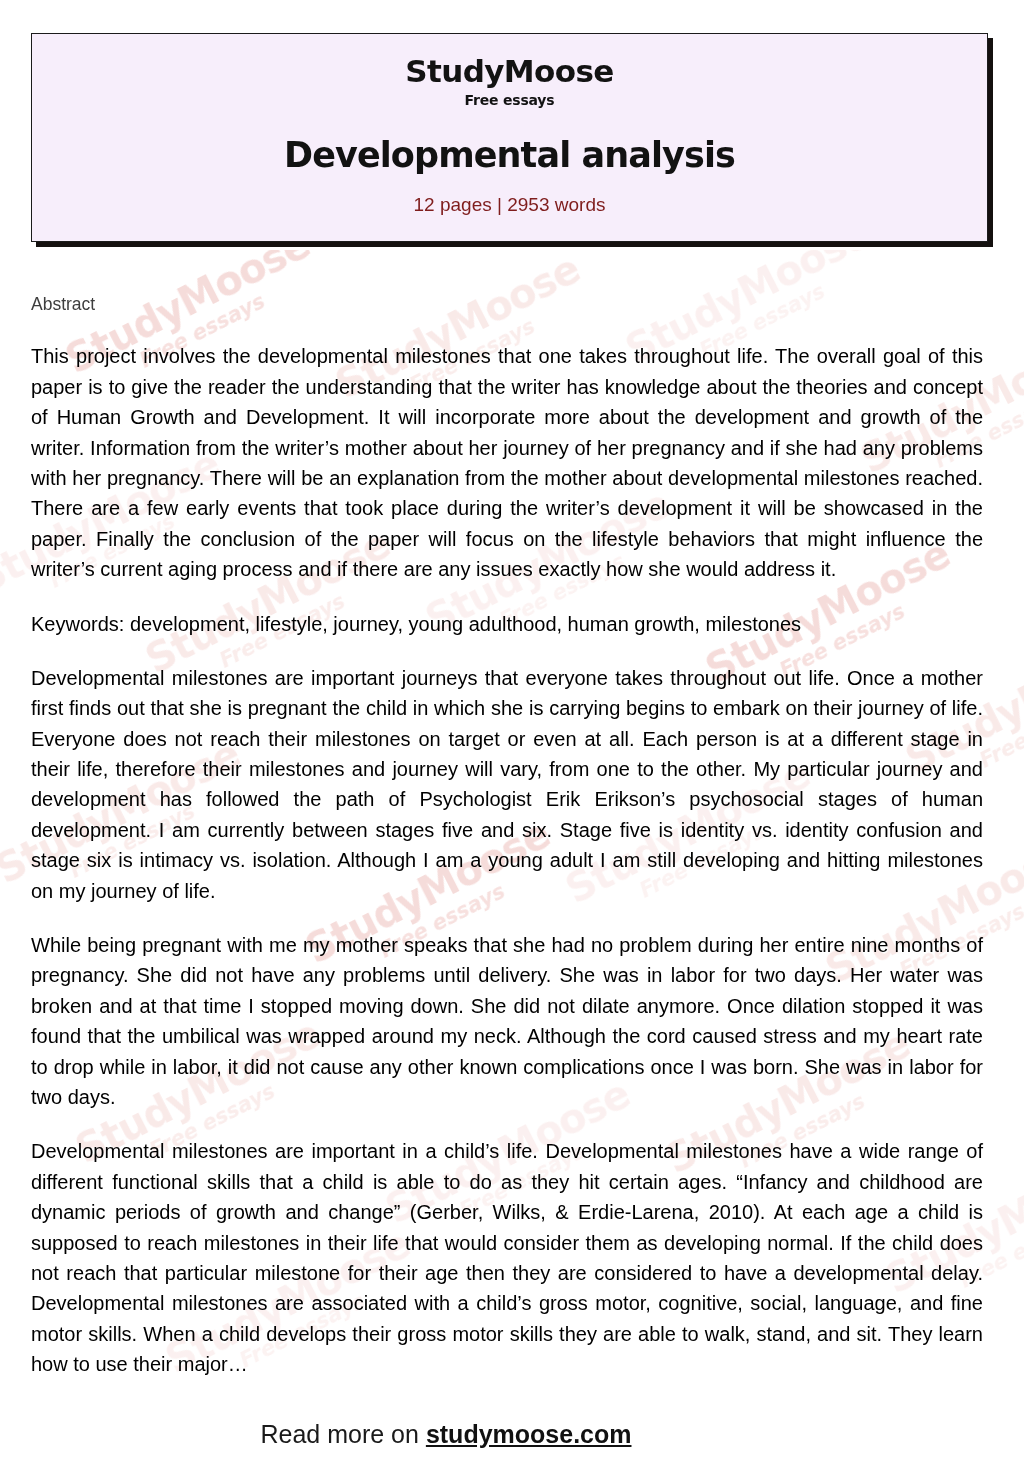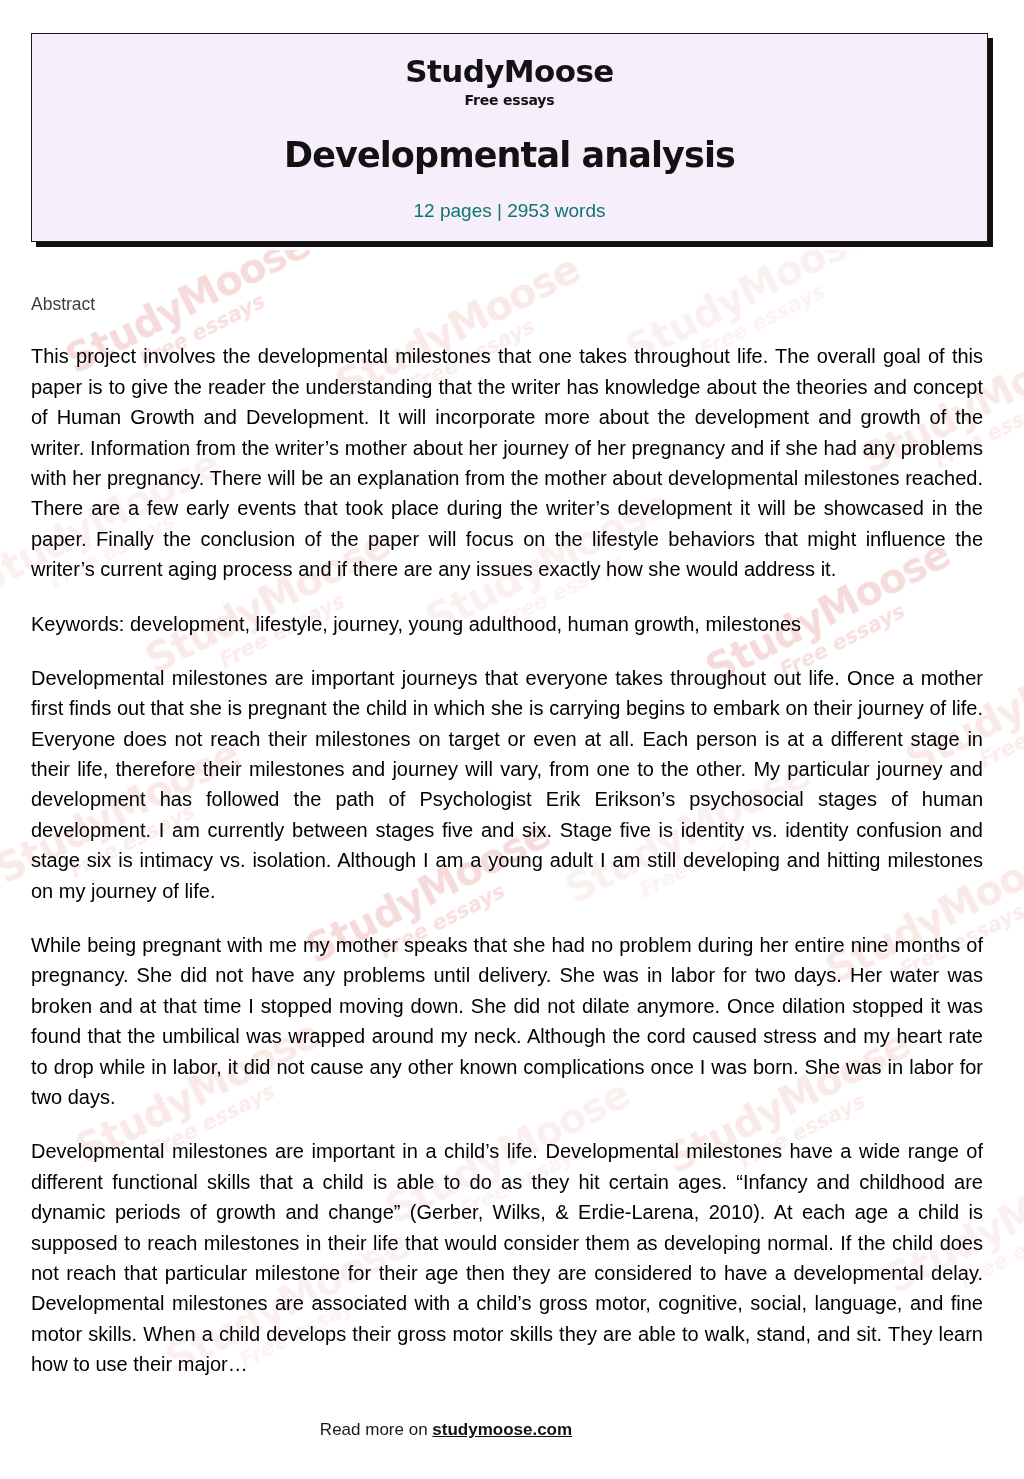--- a/index.html
+++ b/index.html
@@ -94,22 +94,22 @@
     font-size: 35px;
     color: #121212;
     letter-spacing: -0.9px;
     margin-top: 27px;
     text-align: right;
   }
   #doc-meta {
     font-family: "Liberation Sans", sans-serif;
     font-weight: 400;
     font-size: 19px;
-    color: #0f766e;
-    margin-top: 25px;
+    color: #7f1d1d;
+    margin-top: 19px;
     text-align: center;
   }
 
   
   #article {
     position: absolute;
     z-index: 2;
     left: 31px;
     top: 292px;
     width: 952px;
@@ -135,21 +135,21 @@
 
   
   #doc-footer {
     position: absolute;
     z-index: 3;
     left: 0;
     top: 1420px;
     width: 892px;
     text-align: center;
     font-family: "Liberation Sans", sans-serif;
-    font-size: 17px;
+    font-size: 25px;
     color: #1a1a1a;
   }
   #footer-link {
     font-weight: 700;
     color: #111111;
     text-decoration: underline;
   }
 </style>
 </head>
 <body>

